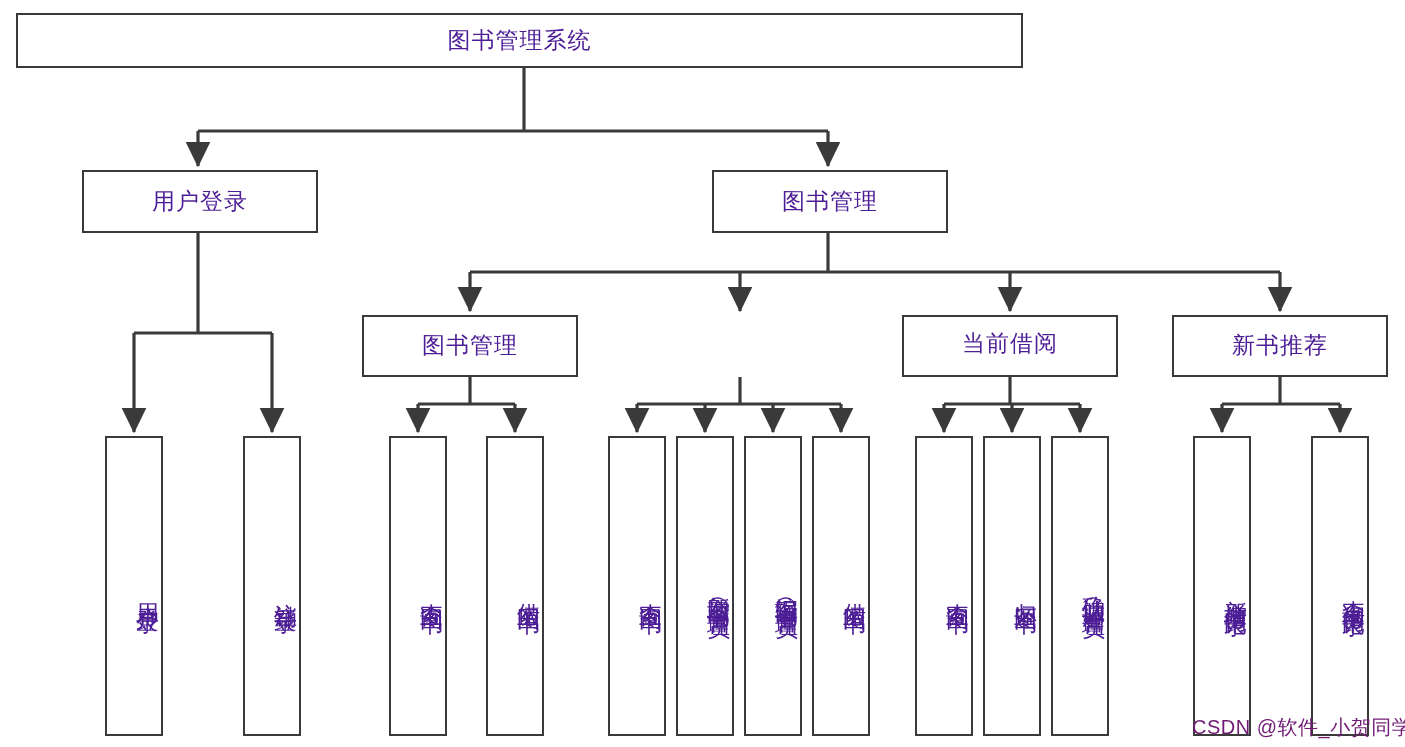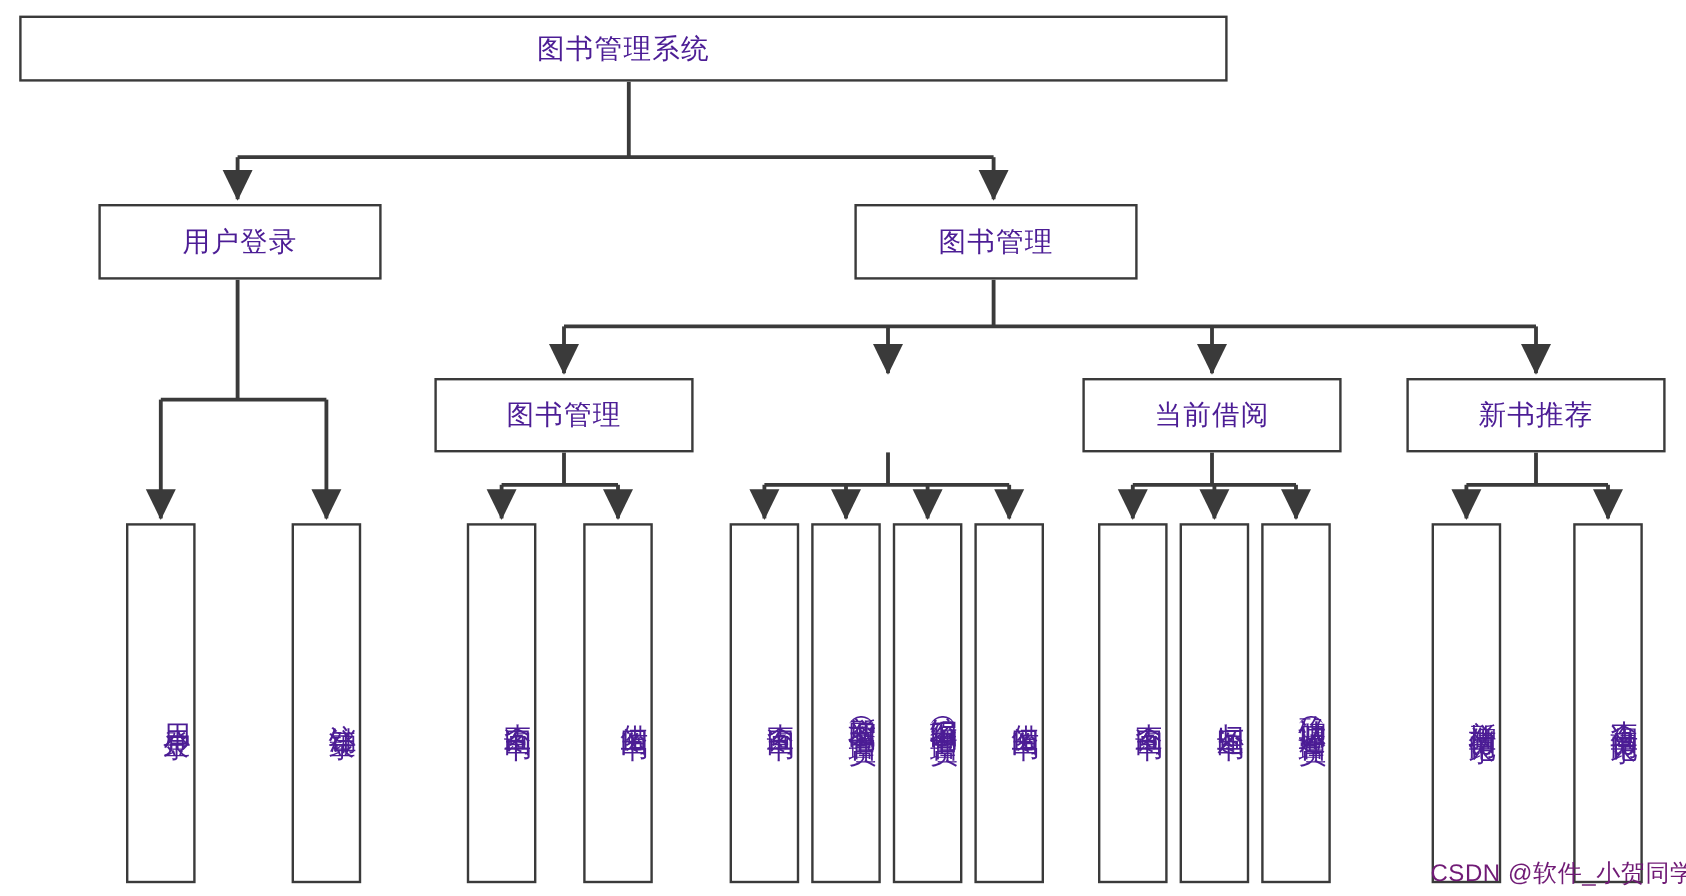--- a/index.html
+++ b/index.html
@@ -114,21 +114,21 @@
       <path d="M1340,404 L1340,432" marker-end="url(#arrow)"></path>
     </g>
   </svg>
 
   <div class="node horiz" style="left: 16px; top: 13px; width: 1007px; height: 55px;">图书管理系统</div>
 
   <div class="node horiz" style="left: 82px; top: 170px; width: 236px; height: 63px;">用户登录</div>
   <div class="node horiz" style="left: 712px; top: 170px; width: 236px; height: 63px;">图书管理</div>
 
   <div class="node horiz" style="left: 362px; top: 315px; width: 216px; height: 62px;">图书管理</div>
-  <div class="node horiz" style="left: 902px; top: 315px; width: 216px; height: 62px;">当前借阅</div>
+  <div class="node horiz" style="left: 902px; top: 315px; width: 216px; height: 62px; font-family: Liberation Mono, monospace;">当前借阅</div>
   <div class="node horiz" style="left: 1172px; top: 315px; width: 216px; height: 62px;">新书推荐</div>
 
   <div class="node vert" style="left: 105px; top: 436px; width: 58px; height: 300px;">用户登录</div>
   <div class="node vert" style="left: 243px; top: 436px; width: 58px; height: 300px;">注销登录</div>
   <div class="node vert" style="left: 389px; top: 436px; width: 58px; height: 300px;">查询图书</div>
   <div class="node vert" style="left: 486px; top: 436px; width: 58px; height: 300px;">借阅图书</div>
   <div class="node vert" style="left: 608px; top: 436px; width: 58px; height: 300px;">查询图书</div>
   <div class="node vert" style="left: 676px; top: 436px; width: 58px; height: 300px;">新增图书（管理员）</div>
   <div class="node vert" style="left: 744px; top: 436px; width: 58px; height: 300px;">编辑图书（管理员）</div>
   <div class="node vert" style="left: 812px; top: 436px; width: 58px; height: 300px;">借阅图书</div>

